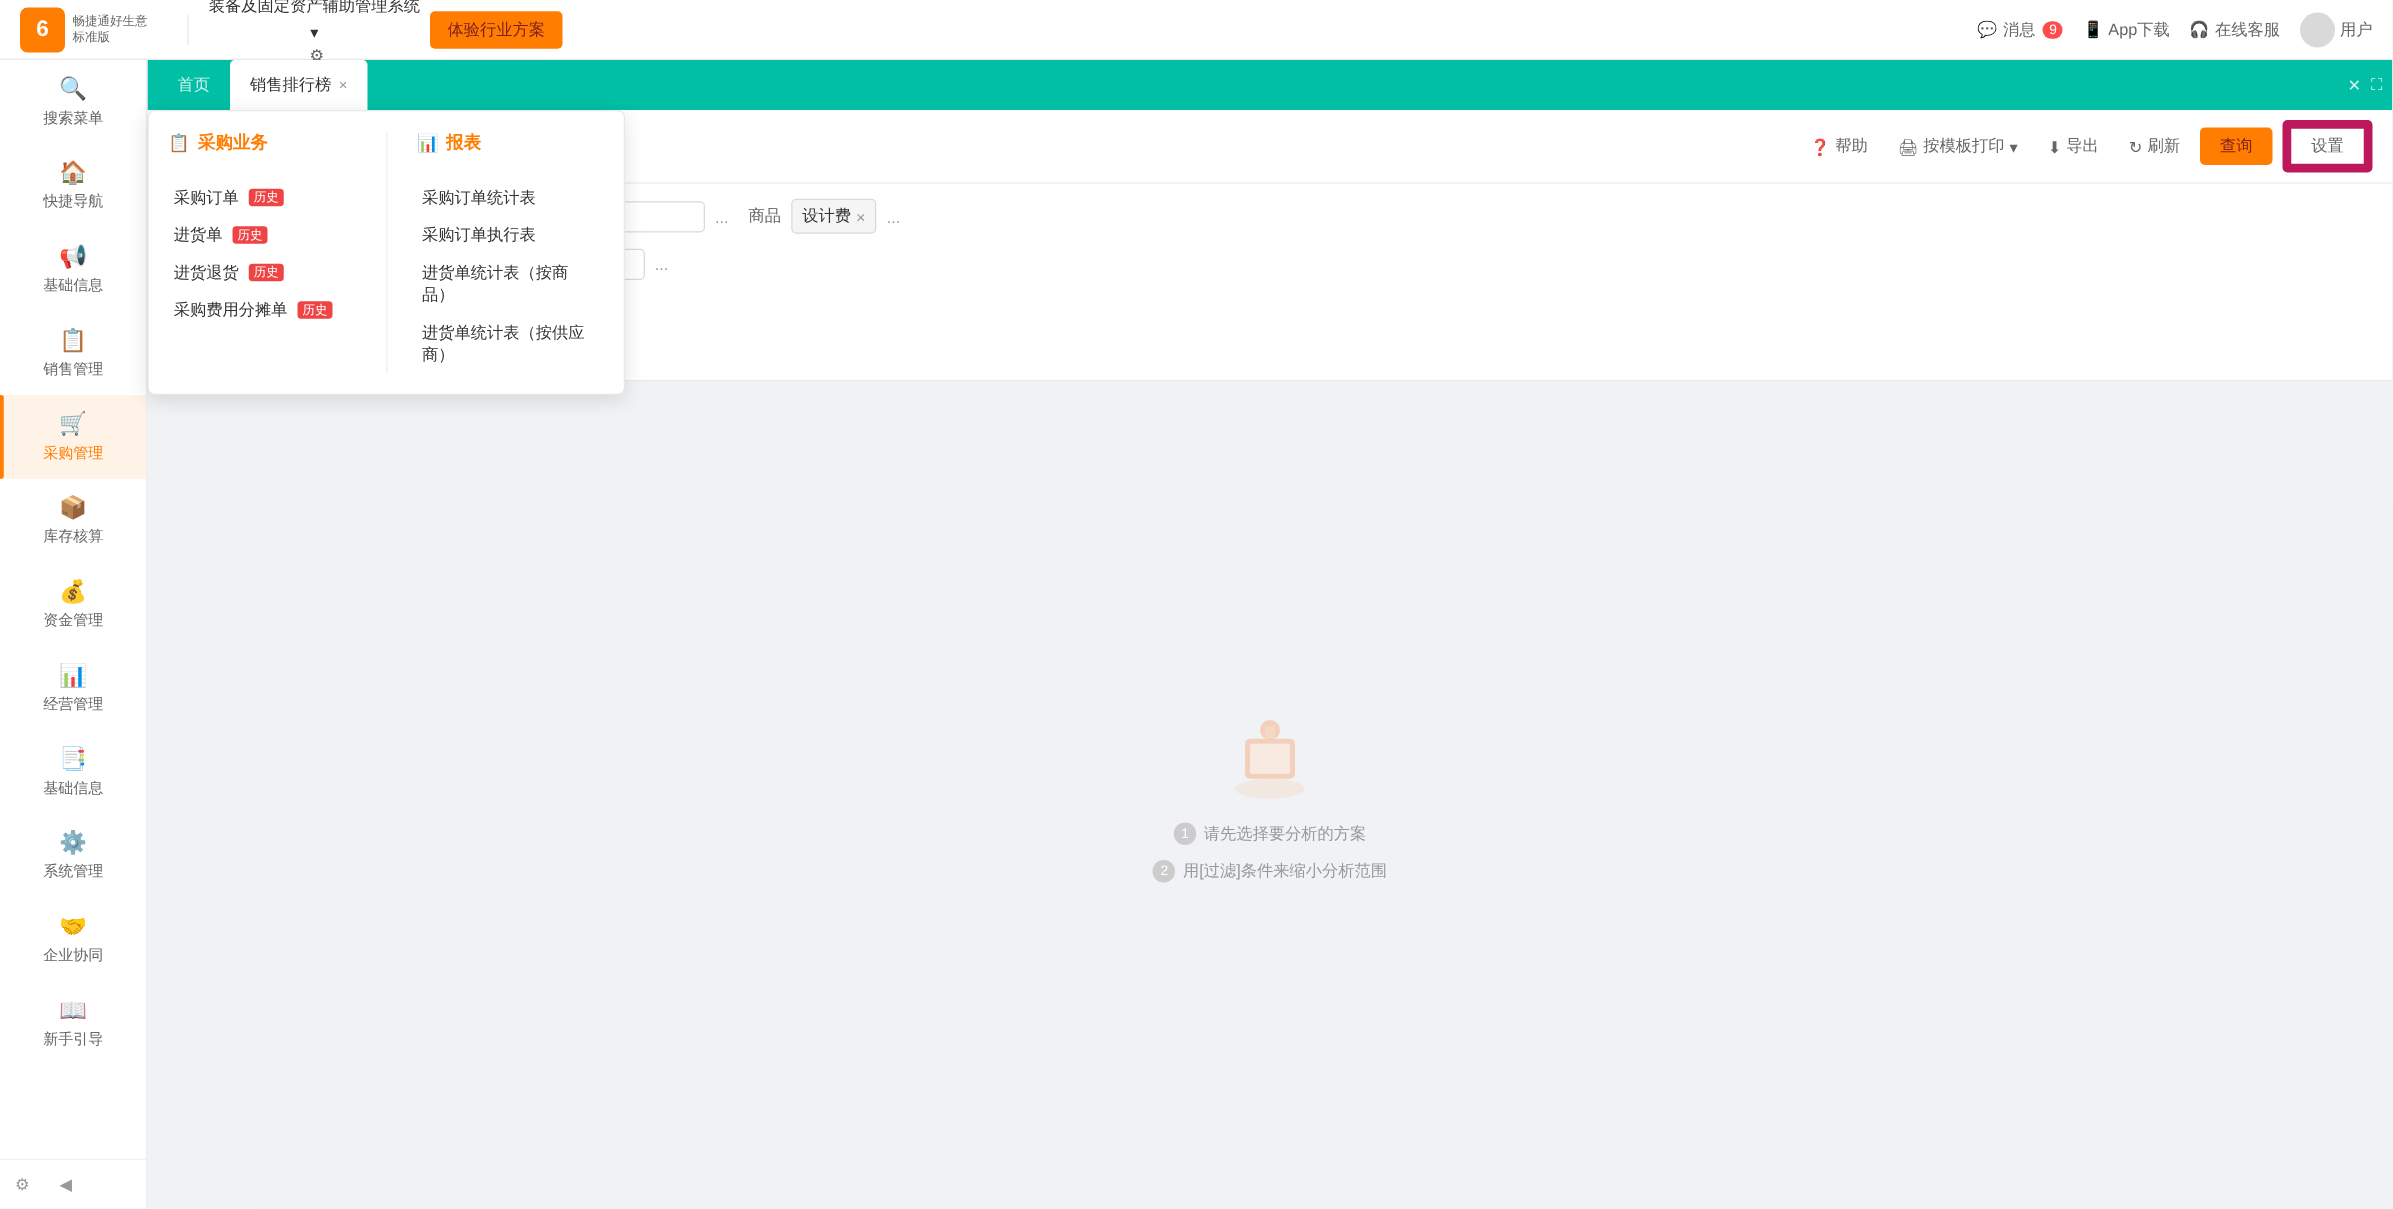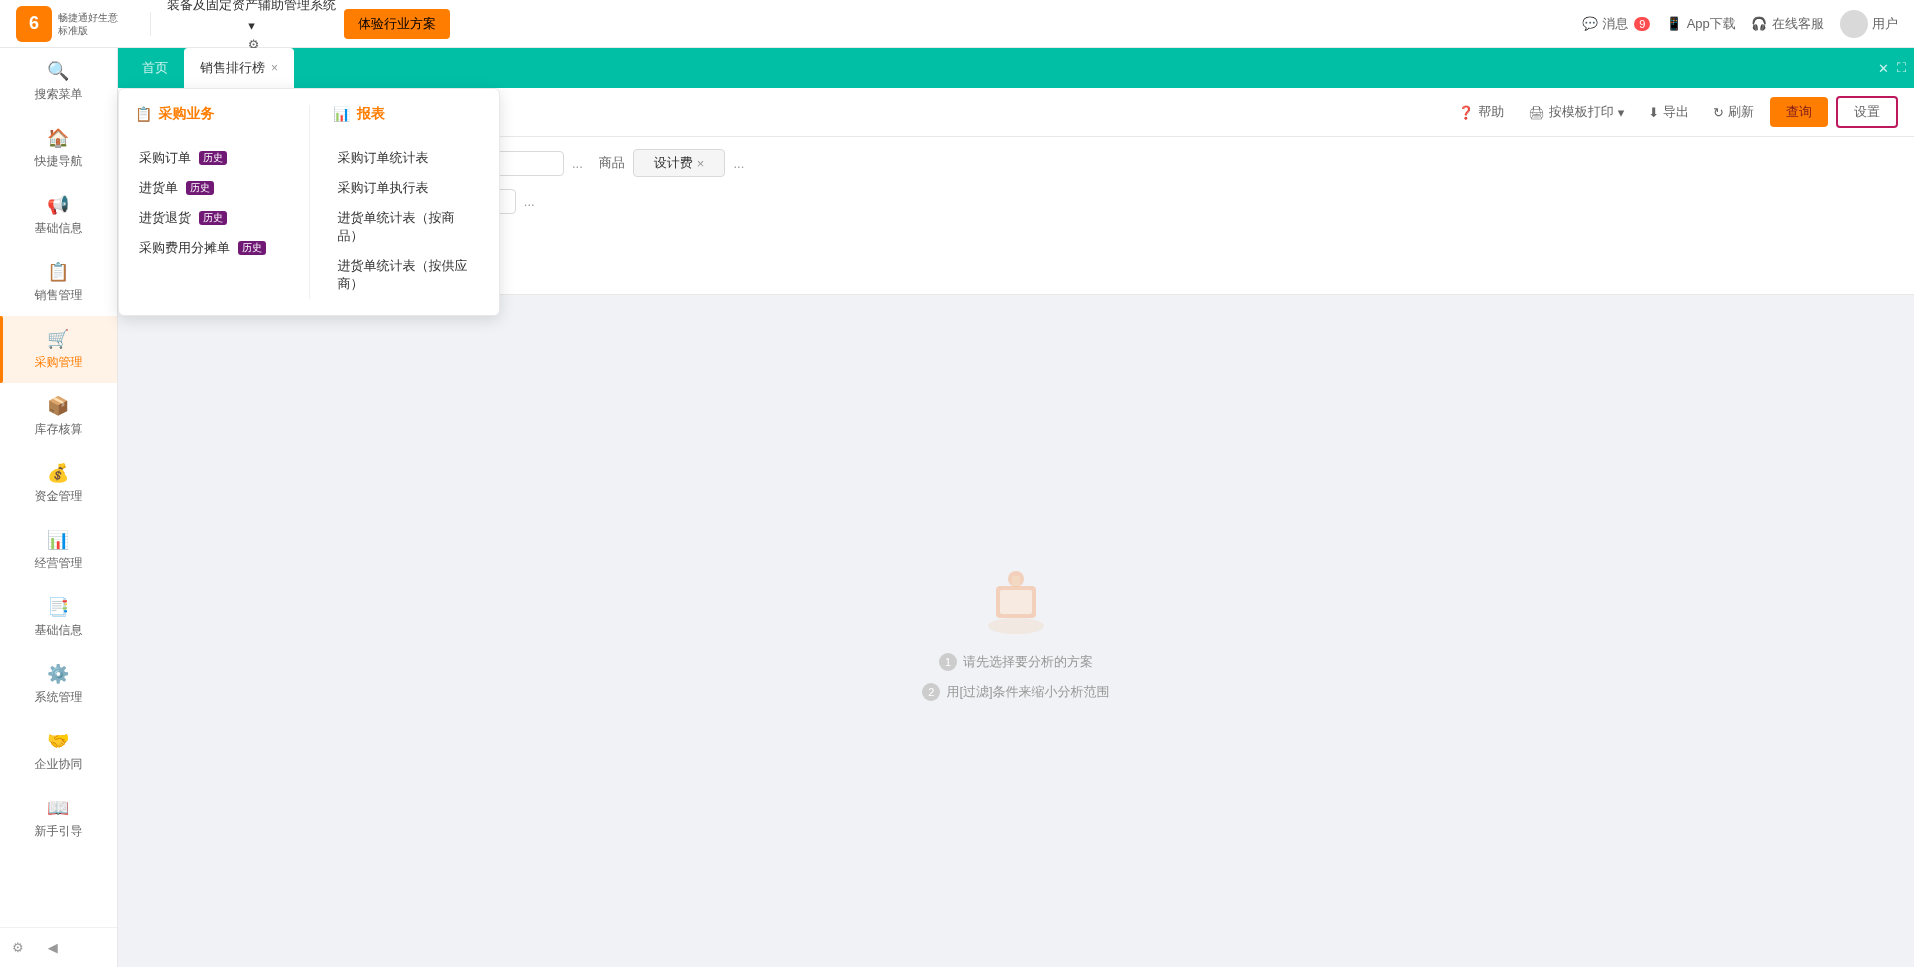--- a/index.html
+++ b/index.html
@@ -9,21 +9,21 @@
     .top-bar {
       display: flex; align-items: center; height: 48px;
       background: #fff; border-bottom: 1px solid #e8e8e8;
       padding: 0 16px; gap: 8px;
     }
     .top-bar-logo { display: flex; align-items: center; gap: 6px; width: 118px; }
     .logo-icon { width: 36px; height: 36px; background: #ff7d00; border-radius: 6px; display: flex; align-items: center; justify-content: center; color: #fff; font-size: 18px; font-weight: bold; }
     .logo-text { font-size: 10px; color: #666; line-height: 1.3; }
     .top-bar-divider { width: 1px; height: 24px; background: #e8e8e8; margin: 0 8px; }
     .system-name-dropdown { display: flex; align-items: center; gap: 4px; cursor: pointer; flex-direction: column; }
-    .btn-industry { background: #ff7d00; color: #000000; border: none; border-radius: 4px; padding: 6px 14px; cursor: pointer; font-size: 13px; }
+    .btn-industry { background: #ff7d00; color: #7f1d1d; border: none; border-radius: 4px; padding: 6px 14px; cursor: pointer; font-size: 13px; }
     .top-right { display: flex; align-items: center; gap: 16px; margin-left: auto; }
     .top-right-item { display: flex; align-items: center; gap: 4px; cursor: pointer; color: #666; font-size: 13px; }
     .badge { background: #ff4d4f; color: #fff; border-radius: 10px; font-size: 11px; padding: 1px 5px; margin-left: 2px; }
     .avatar { width: 28px; height: 28px; background: #d9d9d9; border-radius: 50%; }
 
     
     .main-layout { display: flex; height: calc(967px - 48px); }
 
     
     .sidebar { width: 118px; background: #fff; border-right: 1px solid #e8e8e8; display: flex; flex-direction: column; }
@@ -44,50 +44,50 @@
     .tab-close { font-size: 12px; color: #999; cursor: pointer; }
     .tab-bar-close { margin-left: auto; display: flex; align-items: center; gap: 8px; color: rgba(255,255,255,0.8); }
 
     
     .page-content { flex: 1; background: #f0f2f5; display: flex; flex-direction: column; overflow: hidden; }
 
     
     .page-toolbar { background: #fff; padding: 8px 16px; display: flex; align-items: center; justify-content: flex-end; gap: 8px; border-bottom: 1px solid #e8e8e8; }
     .toolbar-btn { display: flex; align-items: center; gap: 4px; color: #666; cursor: pointer; font-size: 13px; padding: 4px 8px; }
     .btn-query { background: #ff7d00; color: #7f1d1d; border: none; border-radius: 4px; padding: 6px 16px; cursor: pointer; font-size: 13px; }
-    .btn-settings { background: #fff; color: #666; border: 2px solid #be185d; border-radius: 4px; padding: 5px 16px; cursor: pointer; font-size: 13px; }
+    .btn-settings { background: #fff; color: #666; border: 7px solid #be185d; border-radius: 4px; padding: 5px 16px; cursor: pointer; font-size: 13px; }
 
     
     .filter-area { background: #fff; padding: 12px 16px; border-bottom: 1px solid #e8e8e8; }
     .filter-row { display: flex; align-items: center; gap: 16px; margin-bottom: 10px; }
     .filter-item { display: flex; align-items: center; gap: 8px; }
     .filter-label { color: #666; font-size: 13px; white-space: nowrap; }
     .filter-select { border: 1px solid #d9d9d9; border-radius: 4px; padding: 4px 24px 4px 8px; font-size: 13px; color: #333; background: #fff; cursor: pointer; }
-    .filter-tag { background: #f5f5f5; border: 1px solid #d9d9d9; border-radius: 4px; padding: 4px 20px; font-size: 13px; display: flex; align-items: center; gap: 4px; }
+    .filter-tag { background: #f5f5f5; border: 1px solid #d9d9d9; border-radius: 4px; padding: 4px 8px; font-size: 13px; display: flex; align-items: center; gap: 4px; }
     .filter-tag-close { cursor: pointer; color: #999; }
     .filter-dots { color: #999; cursor: pointer; }
     .collapse-btn { display: flex; align-items: center; gap: 4px; color: #00bfa5; cursor: pointer; font-size: 13px; margin: 0 auto; }
 
     
     .empty-state { flex: 1; display: flex; flex-direction: column; align-items: center; justify-content: center; gap: 12px; }
     .empty-icon { width: 80px; height: 80px; opacity: 0.6; }
     .empty-step { display: flex; align-items: center; gap: 6px; color: #999; font-size: 13px; }
     .step-num { width: 18px; height: 18px; background: #ccc; border-radius: 50%; display: flex; align-items: center; justify-content: center; color: #fff; font-size: 11px; }
 
     
     .dropdown-menu {
       position: absolute; top: 88px; left: 118px; z-index: 1000;
       background: #fff; border: 1px solid #e8e8e8; border-radius: 6px;
       box-shadow: 0 4px 16px rgba(0,0,0,0.12); padding: 16px;
       display: flex; gap: 24px; min-width: 380px;
     }
     .menu-section { flex: 1; }
     .menu-section-title { display: flex; align-items: center; gap: 6px; color: #ff7d00; font-size: 14px; font-weight: bold; margin-bottom: 12px; padding-bottom: 8px; }
     .menu-item { display: flex; align-items: center; gap: 8px; padding: 6px 4px; cursor: pointer; color: #333; font-size: 13px; border-radius: 4px; }
-    .menu-item-badge { background: #701a75; color: #fff; font-size: 10px; padding: 0 4px; border-radius: 3px; text-align: center; }
+    .menu-item-badge { background: #ef4444; color: #fff; font-size: 10px; padding: 0 4px; border-radius: 3px; text-align: center; }
     .menu-divider { width: 1px; background: #f0f0f0; }
 
     
     .overlay { position: absolute; top: 88px; left: 0; right: 0; bottom: 0; z-index: 999; }
   </style>
 </head>
 <body>
 
 <div class="top-bar">
   <div class="top-bar-logo">

